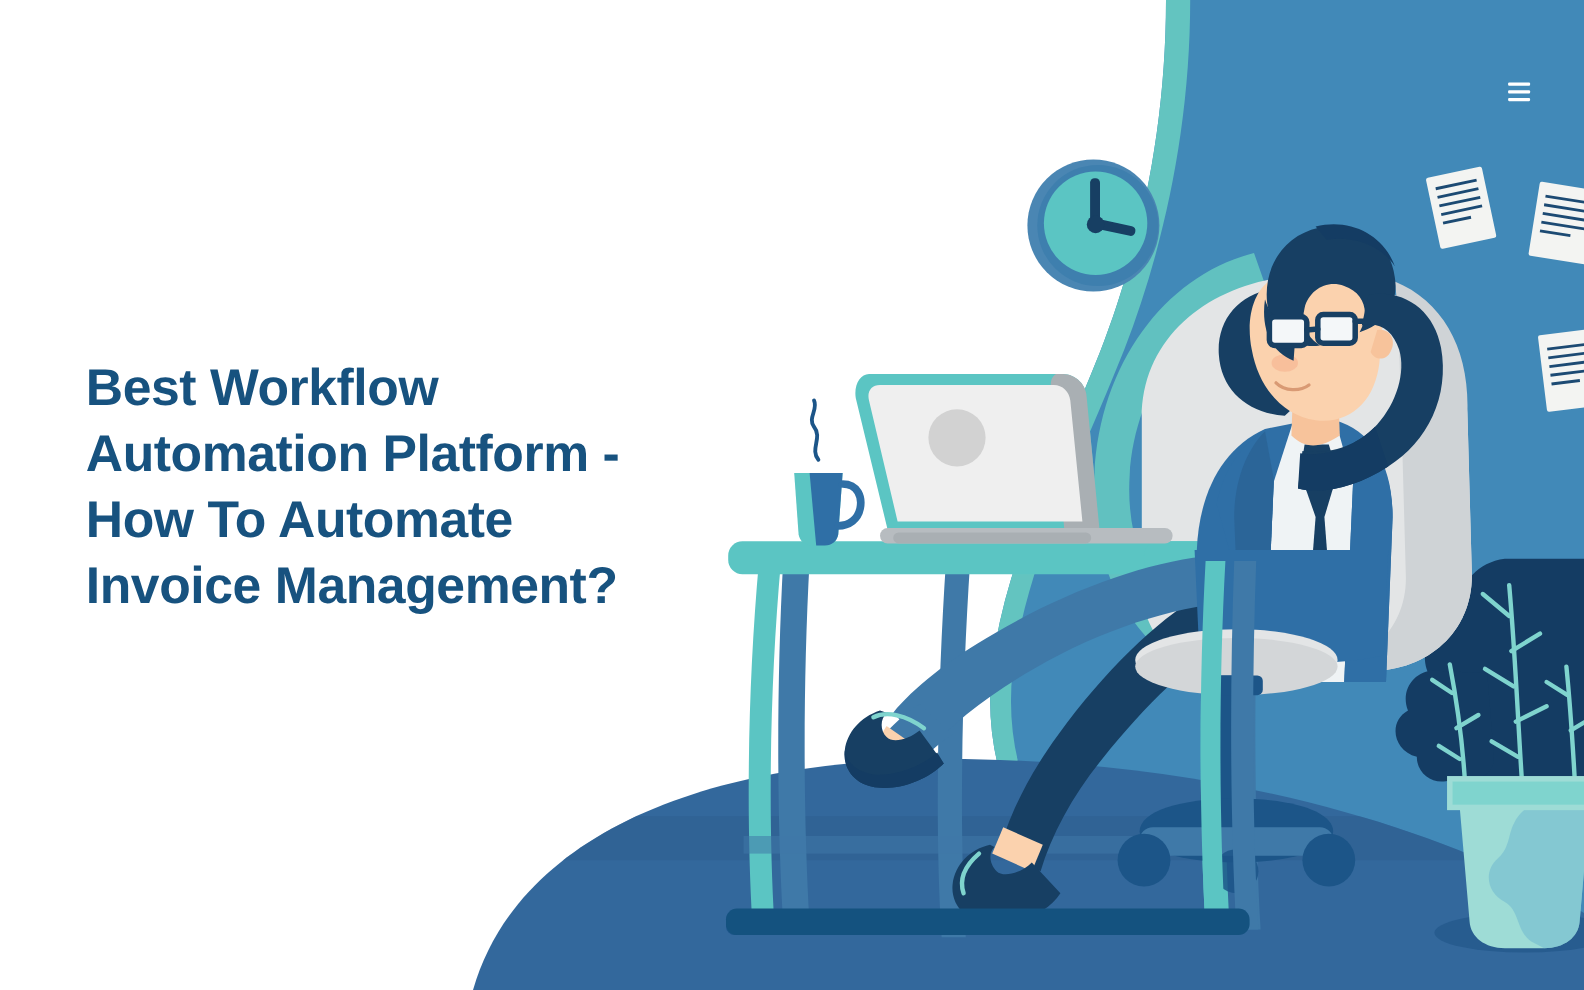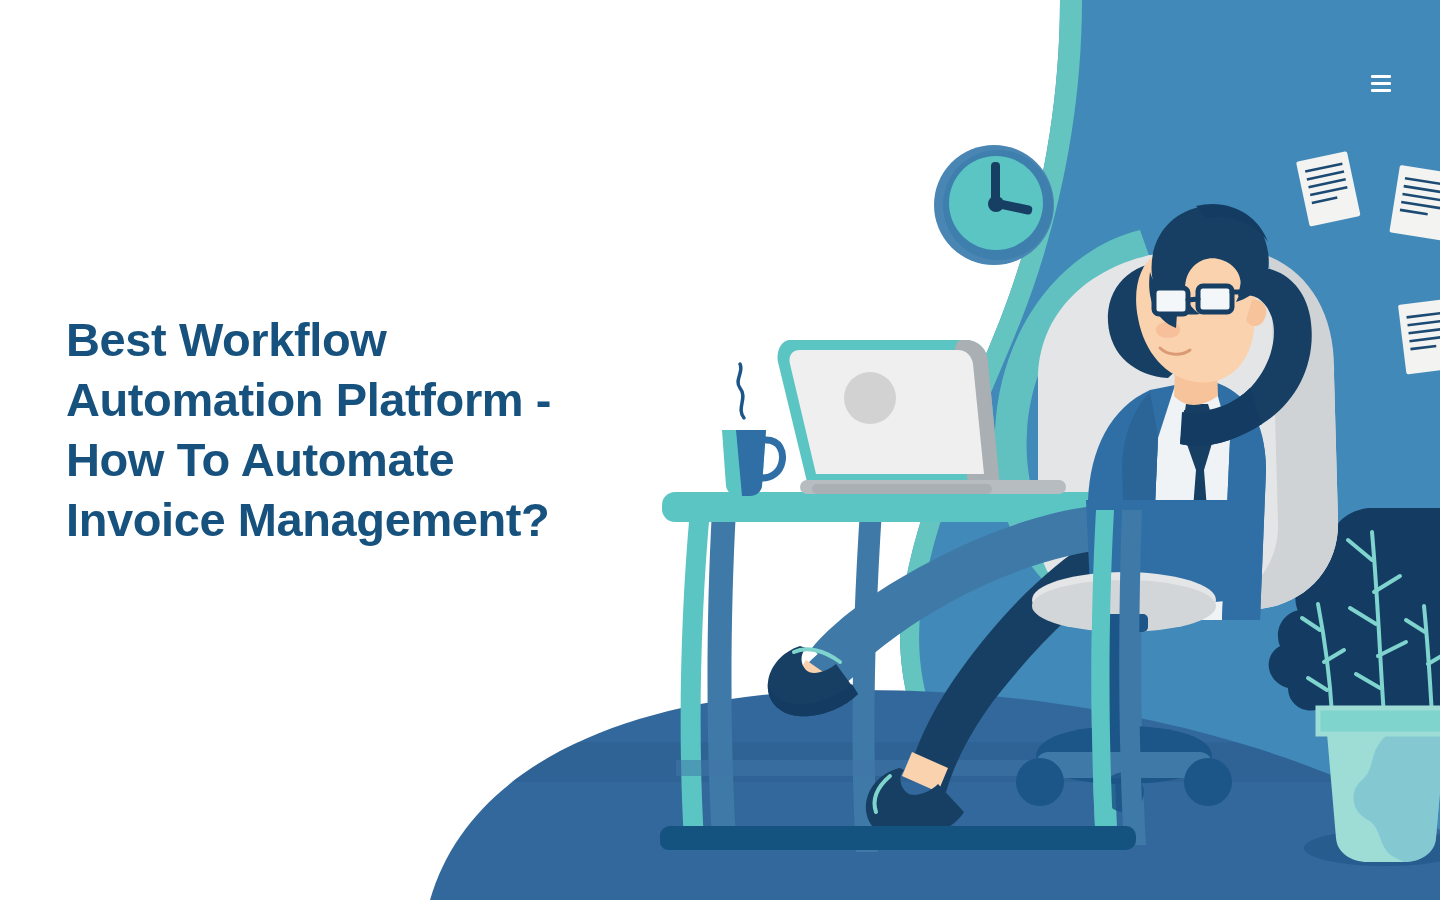--- a/index.html
+++ b/index.html
@@ -24,21 +24,21 @@
     left: 0;
     width: 1440px;
     height: 900px;
     display: block;
   }
   #headline {
     position: absolute;
     left: 66px;
     top: 310px;
     width: 600px;
-    margin: 0;
+    margin: 12px;
     color: #17527F;
     font-family: "Liberation Sans", sans-serif;
     font-size: 47px;
     font-weight: bold;
     line-height: 1.28;
     letter-spacing: -0.4px;
     white-space: pre-line;
   }
   #menu-button {
     position: absolute;

